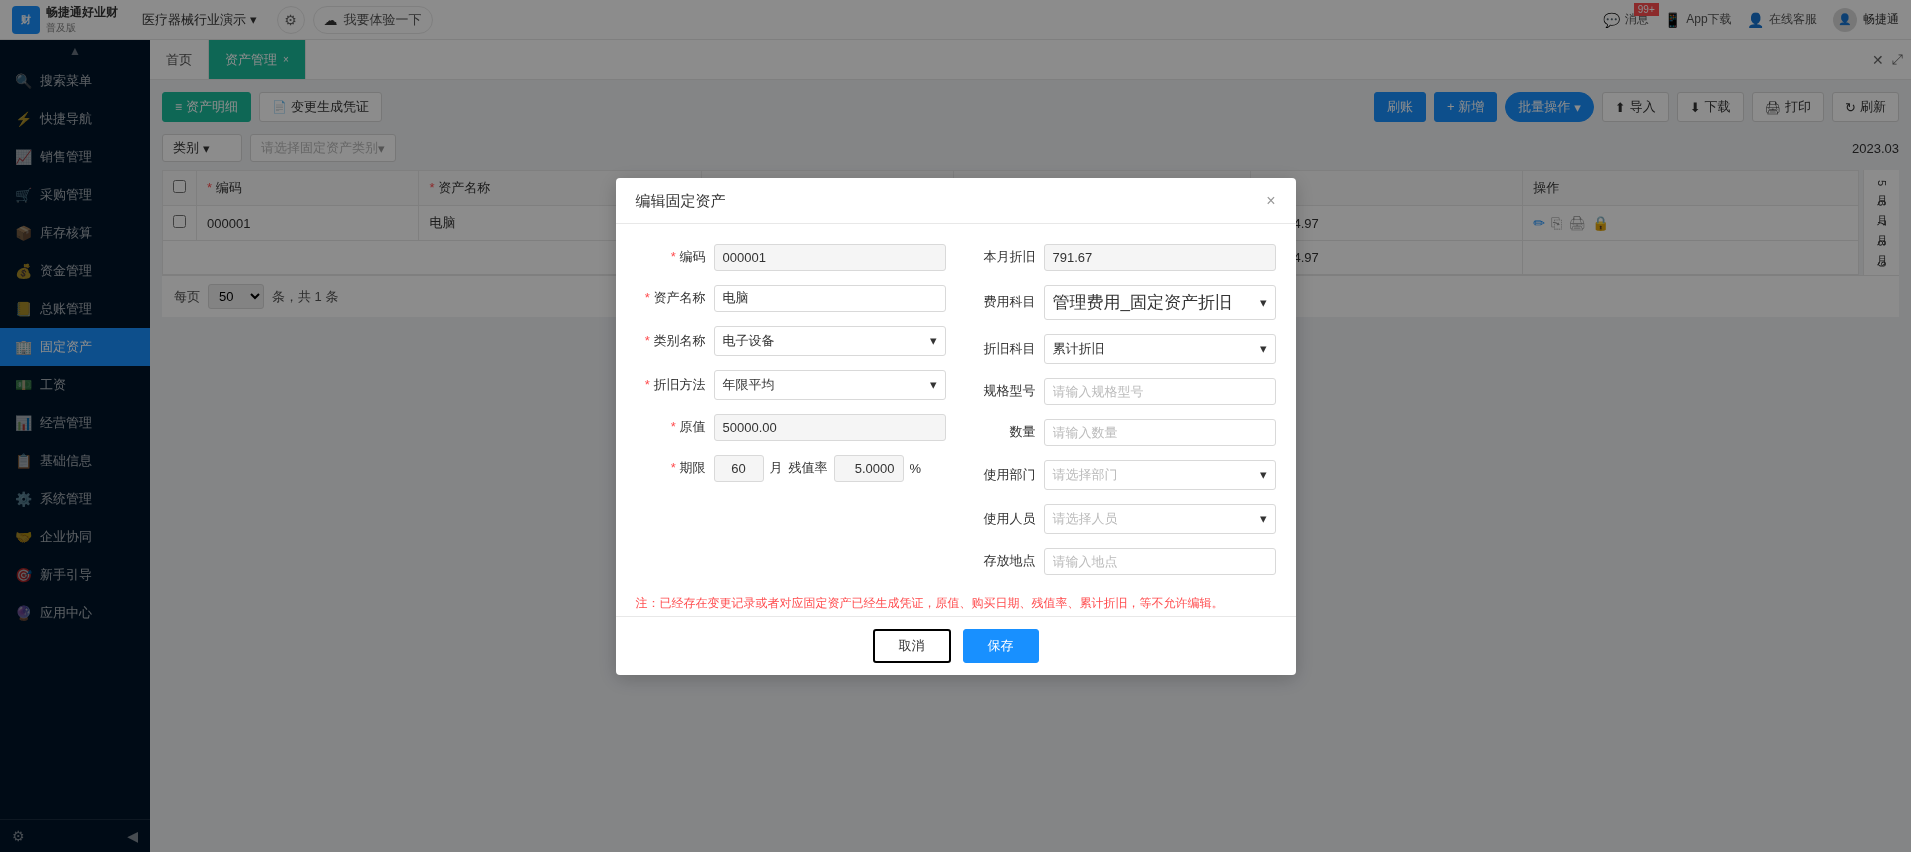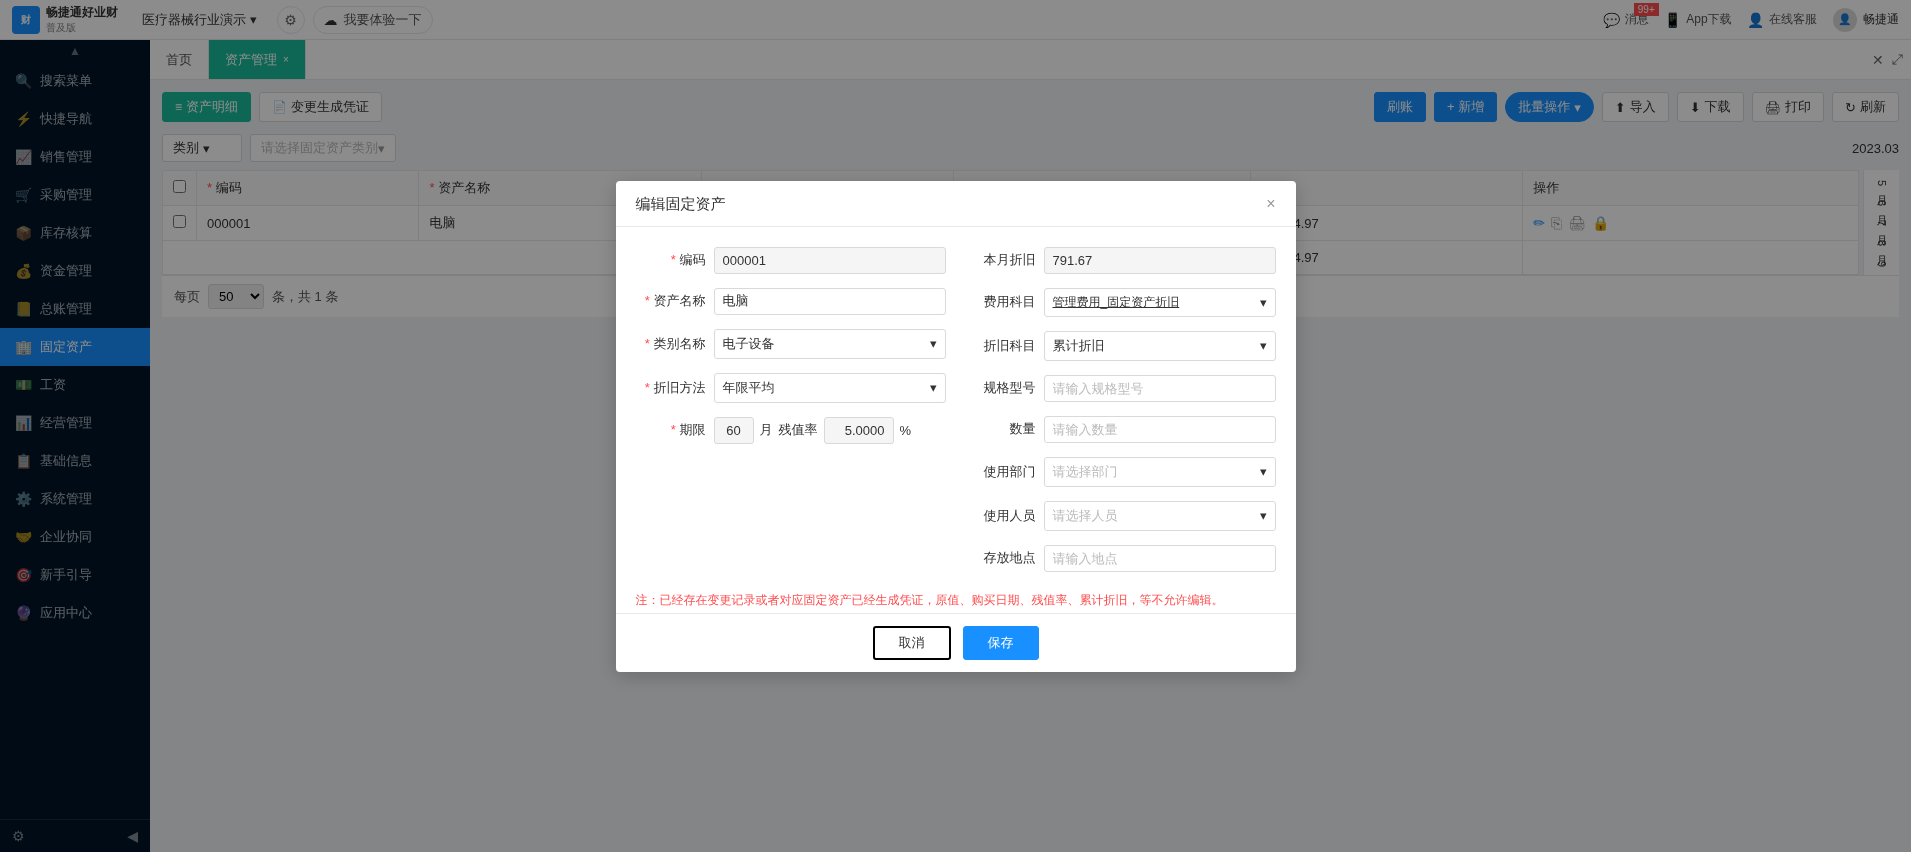--- a/index.html
+++ b/index.html
@@ -199,21 +199,21 @@
       flex: 1; border: 1px solid #d9d9d9; border-radius: 3px;
       padding: 5px 8px; font-size: 13px; outline: none;
       display: flex; align-items: center; justify-content: space-between; cursor: pointer;
       background: #fff;
     }
     .form-date {
       flex: 1; border: 1px solid #d9d9d9; border-radius: 3px;
       padding: 5px 8px; font-size: 13px; display: flex; align-items: center; justify-content: space-between; cursor: pointer;
     }
     .period-row { display: flex; align-items: center; gap: 6px; }
-    .period-input { width: 40px; border: 1px solid #d9d9d9; border-radius: 3px; padding: 5px 8px; font-size: 13px; text-align: center; }
+    .period-input { width: 50px; border: 1px solid #d9d9d9; border-radius: 3px; padding: 5px 8px; font-size: 13px; text-align: center; }
     .period-unit { font-size: 13px; color: #333; }
     .residual-input { width: 70px; border: 1px solid #d9d9d9; border-radius: 3px; padding: 5px 8px; font-size: 13px; text-align: right; }
     .residual-unit { font-size: 13px; color: #333; }
     .note-text { font-size: 12px; color: #ff4d4f; padding: 0 20px 4px; }
 
     .btn-cancel { background: #fff; border: 2px solid #000000; color: #333; padding: 6px 24px; border-radius: 3px; cursor: pointer; font-size: 13px; }
     .btn-save { background: #1890ff; border: 1px solid #1890ff; color: #fff; padding: 6px 24px; border-radius: 3px; cursor: pointer; font-size: 13px; }
 
     .settings-btn { 
       width: 28px; height: 28px; border-radius: 50%; border: 1px solid #e8e8e8;
@@ -507,20 +507,24 @@
 
 
         <div class="form-row">
           <span class="form-label required">折旧方法</span>
           <div class="form-select">
             <span>年限平均</span>
             <span>▾</span>
           </div>
         </div>
 
+        <div class="form-row">
+          <span class="form-label required">原值</span>
+          <input class="form-input disabled" type="text" value="50000.00" readonly="" style="">
+        </div>
 
         <div class="form-row">
           <span class="form-label required">期限</span>
           <div class="period-row">
             <input class="period-input form-input disabled" type="text" value="60" readonly="" style="">
             <span class="period-unit">月</span>
             <span style="font-size:13px;color:#333;">残值率</span>
             <input class="residual-input form-input disabled" type="text" value="5.0000" readonly="" style="">
             <span class="residual-unit">%</span>
           </div>
@@ -531,21 +535,21 @@
       <div class="modal-col">
 
         <div class="form-row">
           <span class="form-label">本月折旧</span>
           <input class="form-input disabled" type="text" value="791.67" readonly="" style="">
         </div>
 
         <div class="form-row">
           <span class="form-label">费用科目</span>
           <div class="form-select">
-            <span style="font-size:12px;text-decoration:underline;">管理费用_固定资产折旧</span>
+            <span style="font-size:17px;">管理费用_固定资产折旧</span>
             <span>▾</span>
           </div>
         </div>
 
         <div class="form-row">
           <span class="form-label">折旧科目</span>
           <div class="form-select">
             <span>累计折旧</span>
             <span>▾</span>
           </div>

